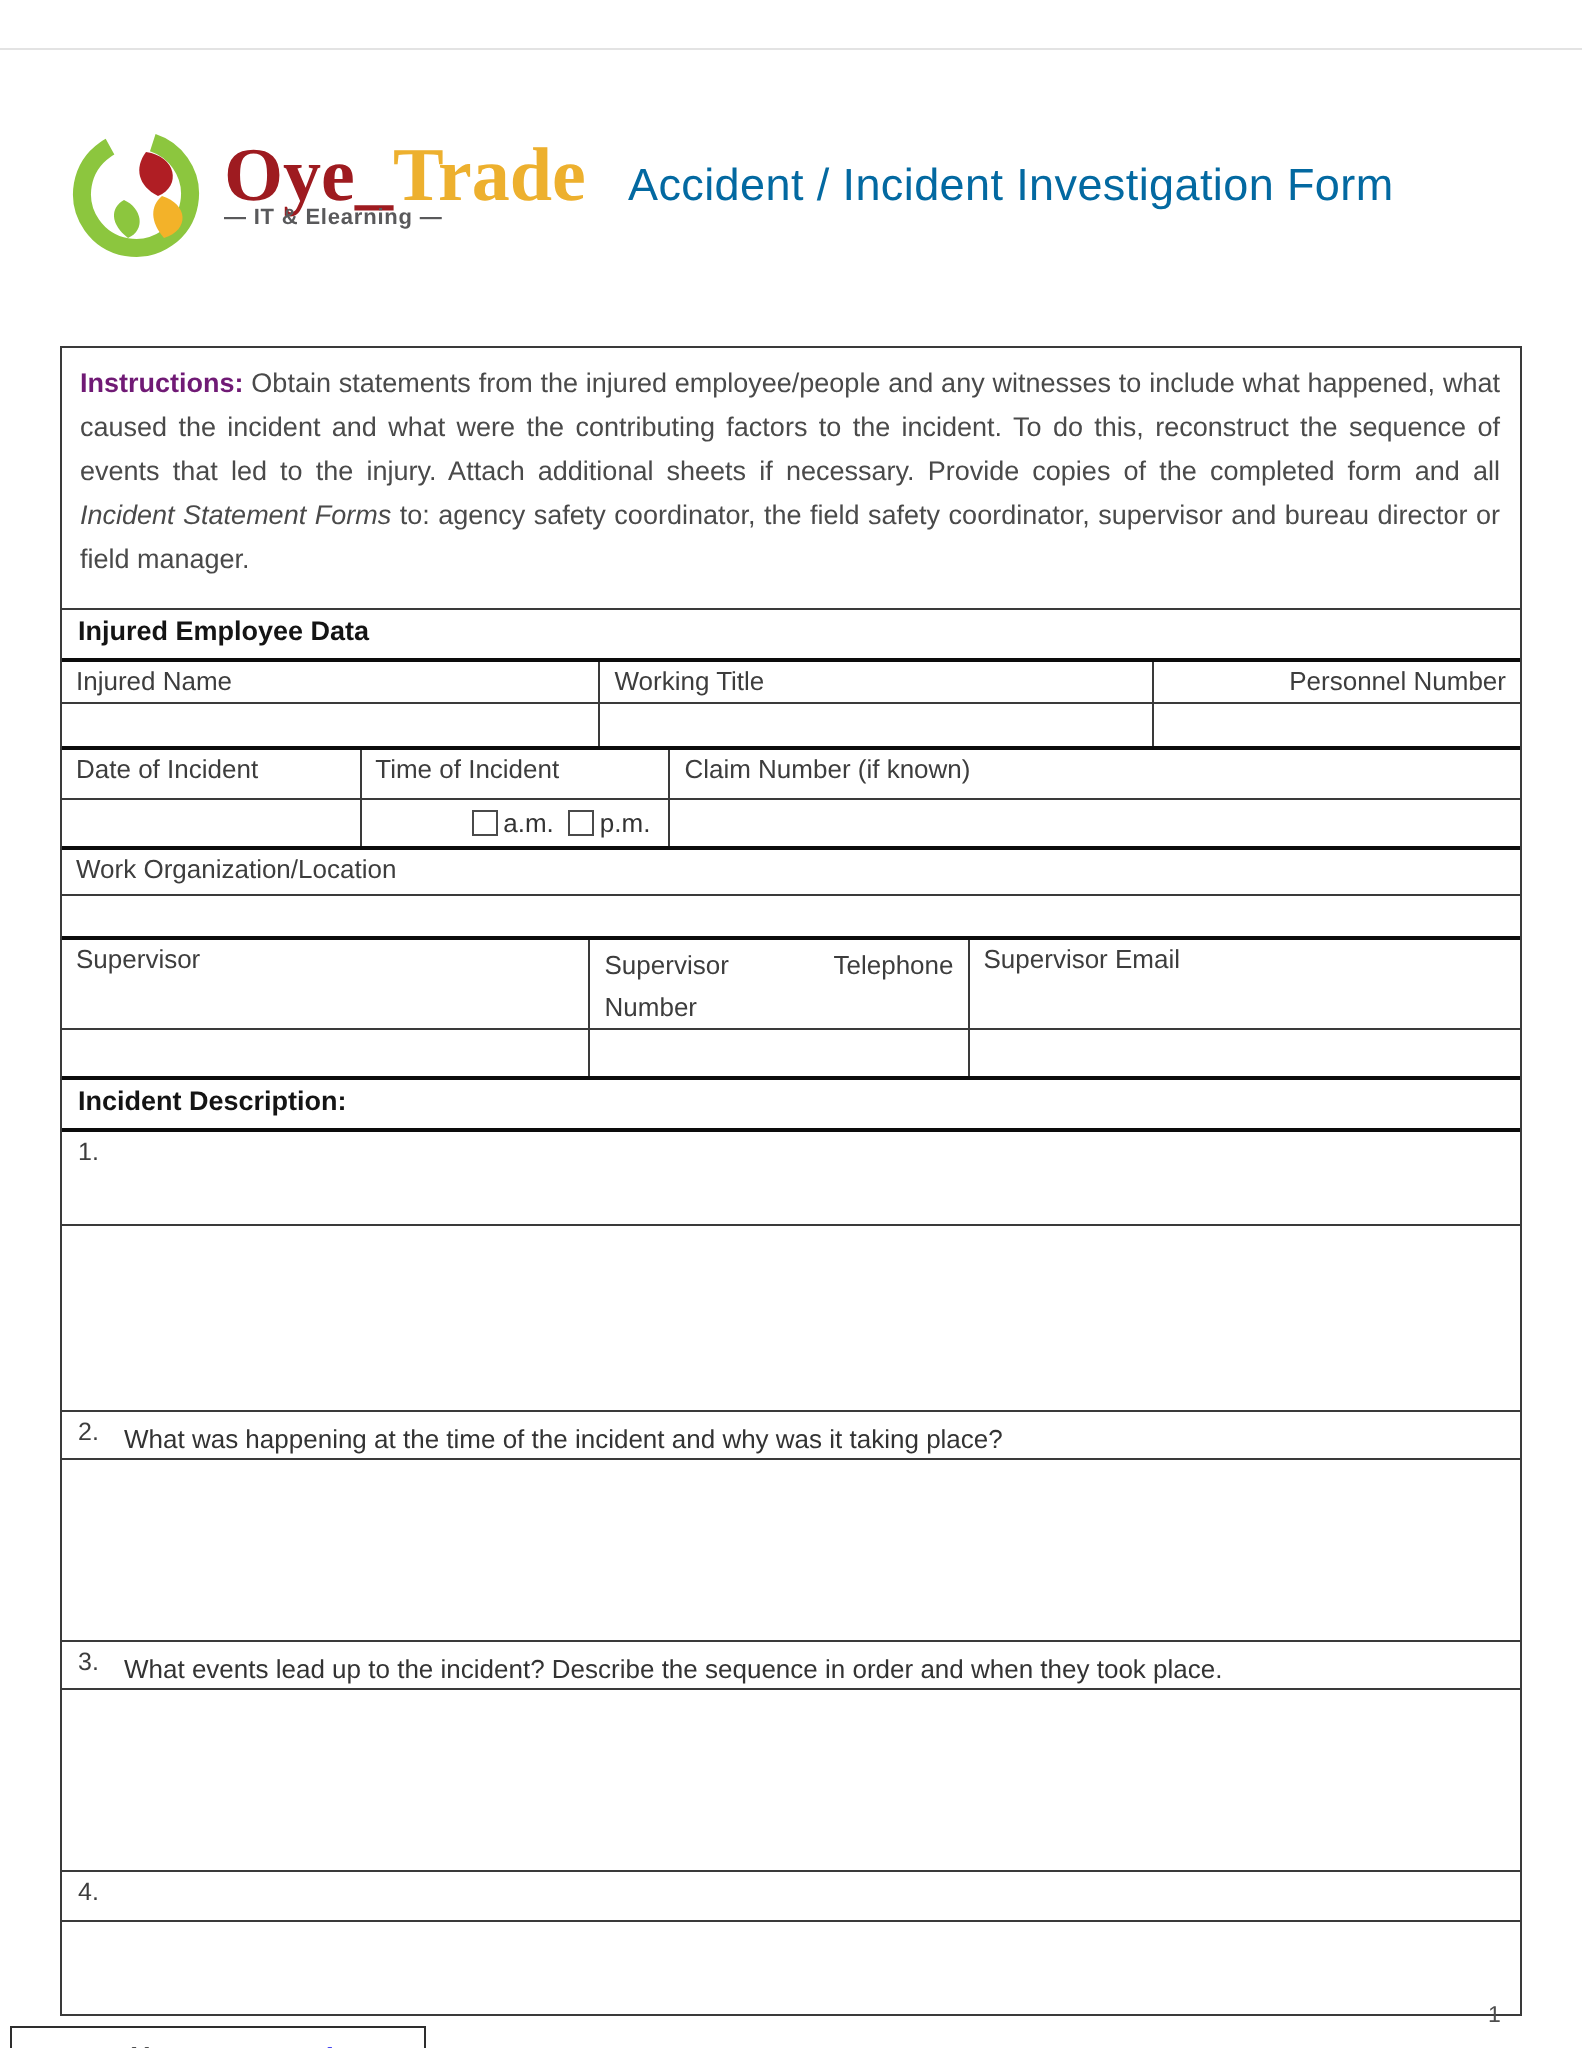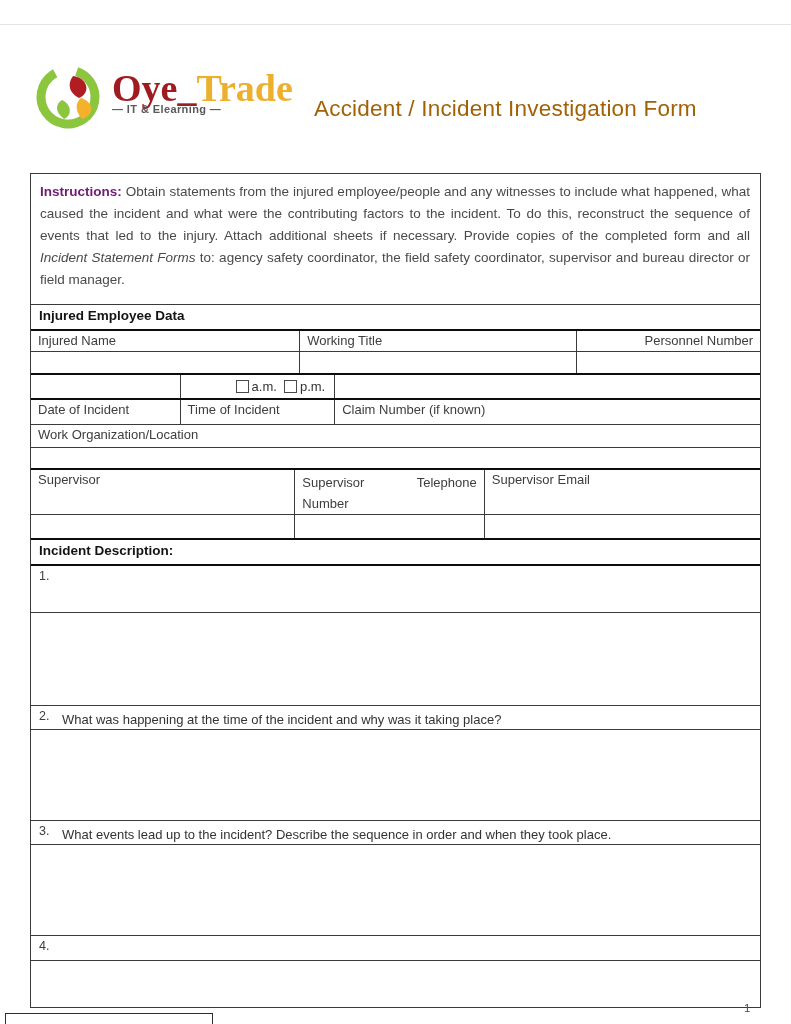--- a/index.html
+++ b/index.html
@@ -12,21 +12,21 @@
 
   
   .logo { position:absolute; left:34px; top:34px; display:flex; align-items:flex-start; }
   .logo-icon { width:74px; height:74px; flex:none; }
   .brand-text { margin-left:4px; margin-top:10px; }
   .brand-line { font-family:"Liberation Serif", serif; font-weight:bold; font-size:38px; line-height:1; white-space:nowrap; }
   .brand-first { color:#9e1b20; }
   .brand-connector { color:#9e1b20; font-weight:bold; }
   .brand-second { color:#edb02e; }
   .brand-tagline { text-align:left; font-size:11px; font-weight:bold; color:#59595b; letter-spacing:.4px; margin-top:-4px; padding-right:2px; }
-  .page-title { position:absolute; left:314px; top:71px; font-size:22.5px; color:#a16207; letter-spacing:.2px; white-space:nowrap; }
+  .page-title { position:absolute; left:314px; top:55px; font-size:22.5px; color:#0369a1; letter-spacing:.2px; white-space:nowrap; }
 
   
   .form { position:absolute; left:30px; top:148px; width:731px; border:1.5px solid #3a3a3a; display:flex; flex-direction:column; background:#fff; }
   .row { display:flex; flex:none; border-bottom:1.5px solid #3a3a3a; }
   .row.thick { border-bottom:2.5px solid #0c0c0c; }
   .row.last { border-bottom:none; }
   .cell { border-right:1.5px solid #3a3a3a; padding:2px 7px; font-size:13px; color:#3d3d3d; overflow:hidden; }
   .cell:last-child { border-right:none; }
 
   .instructions { height:130px; padding:7px 10px 0 9px; font-size:13.5px; line-height:22px; text-align:justify; color:#4a4a4a; }
@@ -97,34 +97,34 @@
       <div class="cell c-emp-1">Injured Name</div>
       <div class="cell c-emp-2">Working Title</div>
       <div class="cell c-emp-3">Personnel Number</div>
     </div>
     <div class="row r-emp-blank thick">
       <div class="cell c-emp-1"></div>
       <div class="cell c-emp-2"></div>
       <div class="cell c-emp-3"></div>
     </div>
 
+    <div class="row r-date">
+      <div class="cell c-date-1">Date of Incident</div>
+      <div class="cell c-date-2">Time of Incident</div>
+      <div class="cell c-date-3">Claim Number (if known)</div>
+    </div>
     <div class="row r-chk thick">
       <div class="cell c-date-1"></div>
       <div class="cell c-date-2 chk-cell">
         <span class="checkbox"></span>
           <span class="chk-label">a.m.</span>
         <span class="checkbox"></span>
           <span class="chk-label">p.m.</span>
       </div>
       <div class="cell c-date-3"></div>
-    </div>
-    <div class="row r-date">
-      <div class="cell c-date-1">Date of Incident</div>
-      <div class="cell c-date-2">Time of Incident</div>
-      <div class="cell c-date-3">Claim Number (if known)</div>
     </div>
 
     <div class="row r-workorg">
       <div class="cell" style="flex:1;">Work Organization/Location</div>
     </div>
     <div class="row r-blank-full thick">
       <div class="cell" style="flex:1;"></div>
     </div>
 
     <div class="row r-sup">

